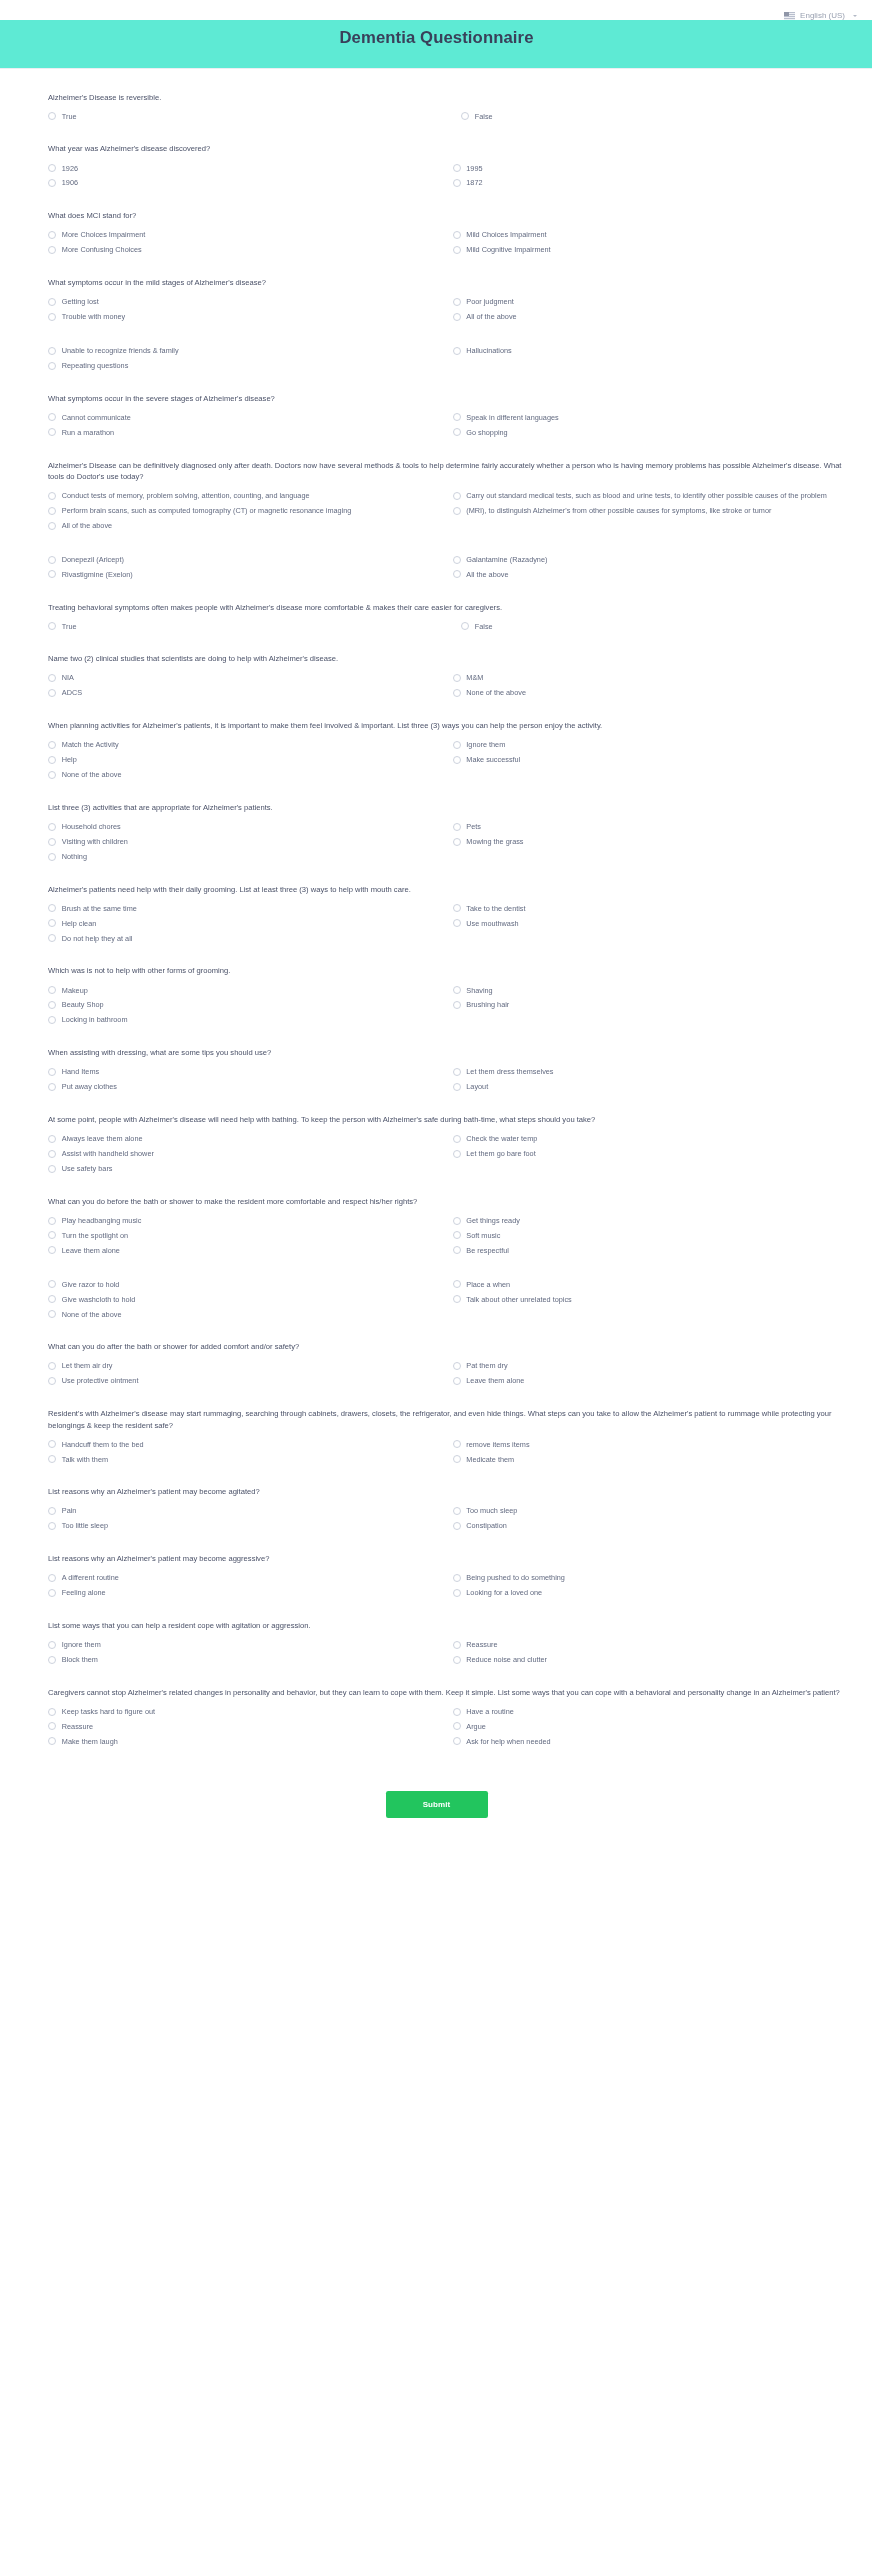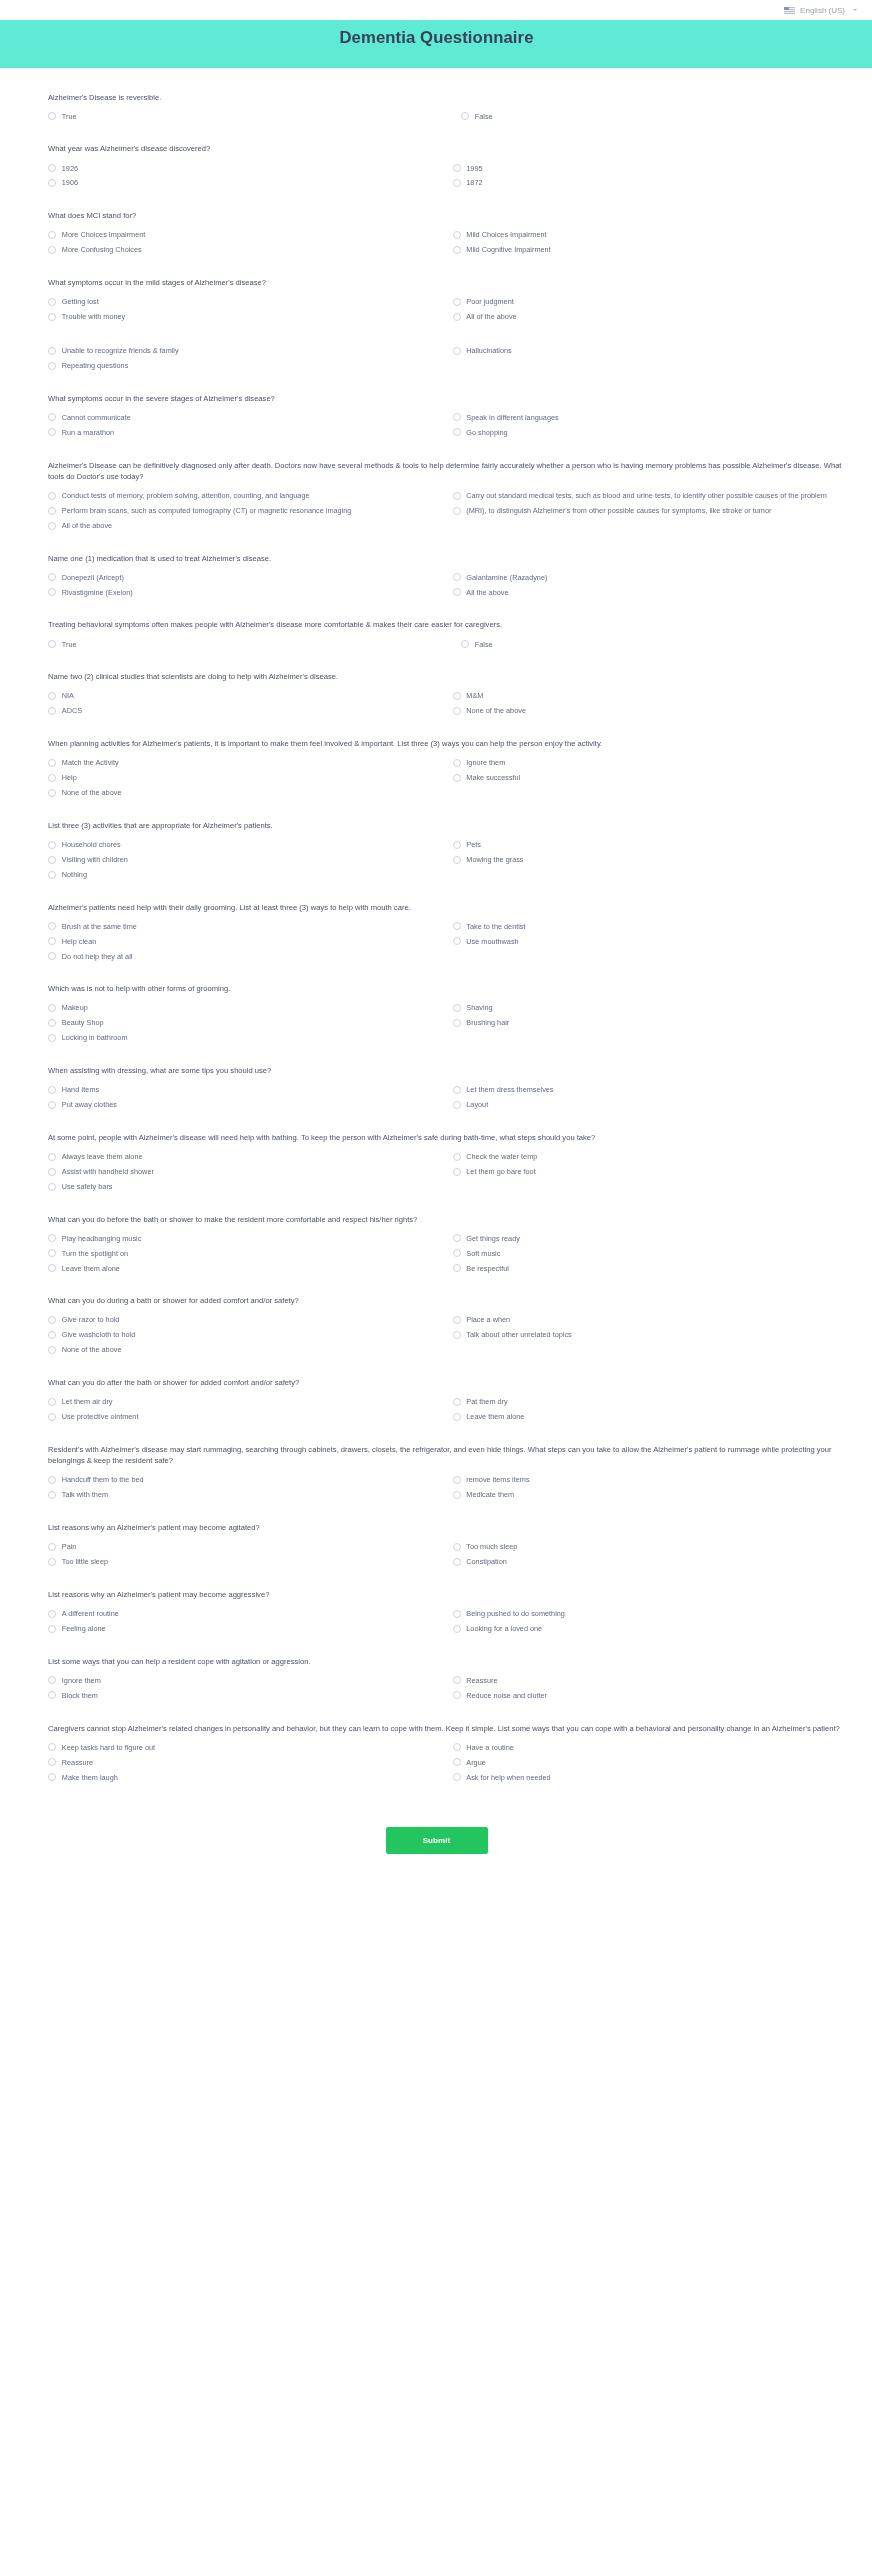--- a/index.html
+++ b/index.html
@@ -13,21 +13,21 @@
   body {
     width: 873px;
     color: #3c4257;
     -webkit-font-smoothing: antialiased;
   }
 
   
   .lang-bar {
     height: 20.4px;
     display: flex;
-    align-items: center;
+    align-items: flex-end;
     justify-content: flex-end;
     padding: 0 16px;
     background: #ffffff;
   }
   .lang-widget {
     display: flex;
     align-items: center;
     gap: 5.1px;
     font-size: 8px;
     color: #9aa1b1;
@@ -302,21 +302,20 @@
           <span class="radio"></span>
           <span class="option-label">Carry out standard medical tests, such as blood and urine tests, to identify other possible causes of the problem</span>
         </label>
         <label class="option">
           <span class="radio"></span>
           <span class="option-label">(MRI), to distinguish Alzheimer's from other possible causes for symptoms, like stroke or tumor</span>
         </label>
       </div>
     </div>
     <div class="question-block">
-      <p class="question-text">Name one (1) medication that is used to treat Alzheimer's disease.</p>
       <div class="options-grid rows2">
         <label class="option">
           <span class="radio"></span>
           <span class="option-label">Donepezil (Aricept)</span>
         </label>
         <label class="option">
           <span class="radio"></span>
           <span class="option-label">Rivastigmine (Exelon)</span>
         </label>
         <label class="option">
@@ -532,21 +531,20 @@
           <span class="radio"></span>
           <span class="option-label">Soft music</span>
         </label>
         <label class="option">
           <span class="radio"></span>
           <span class="option-label">Be respectful</span>
         </label>
       </div>
     </div>
     <div class="question-block">
-      <p class="question-text">What can you do during a bath or shower for added comfort and/or safety?</p>
       <div class="options-grid rows3">
         <label class="option">
           <span class="radio"></span>
           <span class="option-label">Give razor to hold</span>
         </label>
         <label class="option">
           <span class="radio"></span>
           <span class="option-label">Give washcloth to hold</span>
         </label>
         <label class="option">

